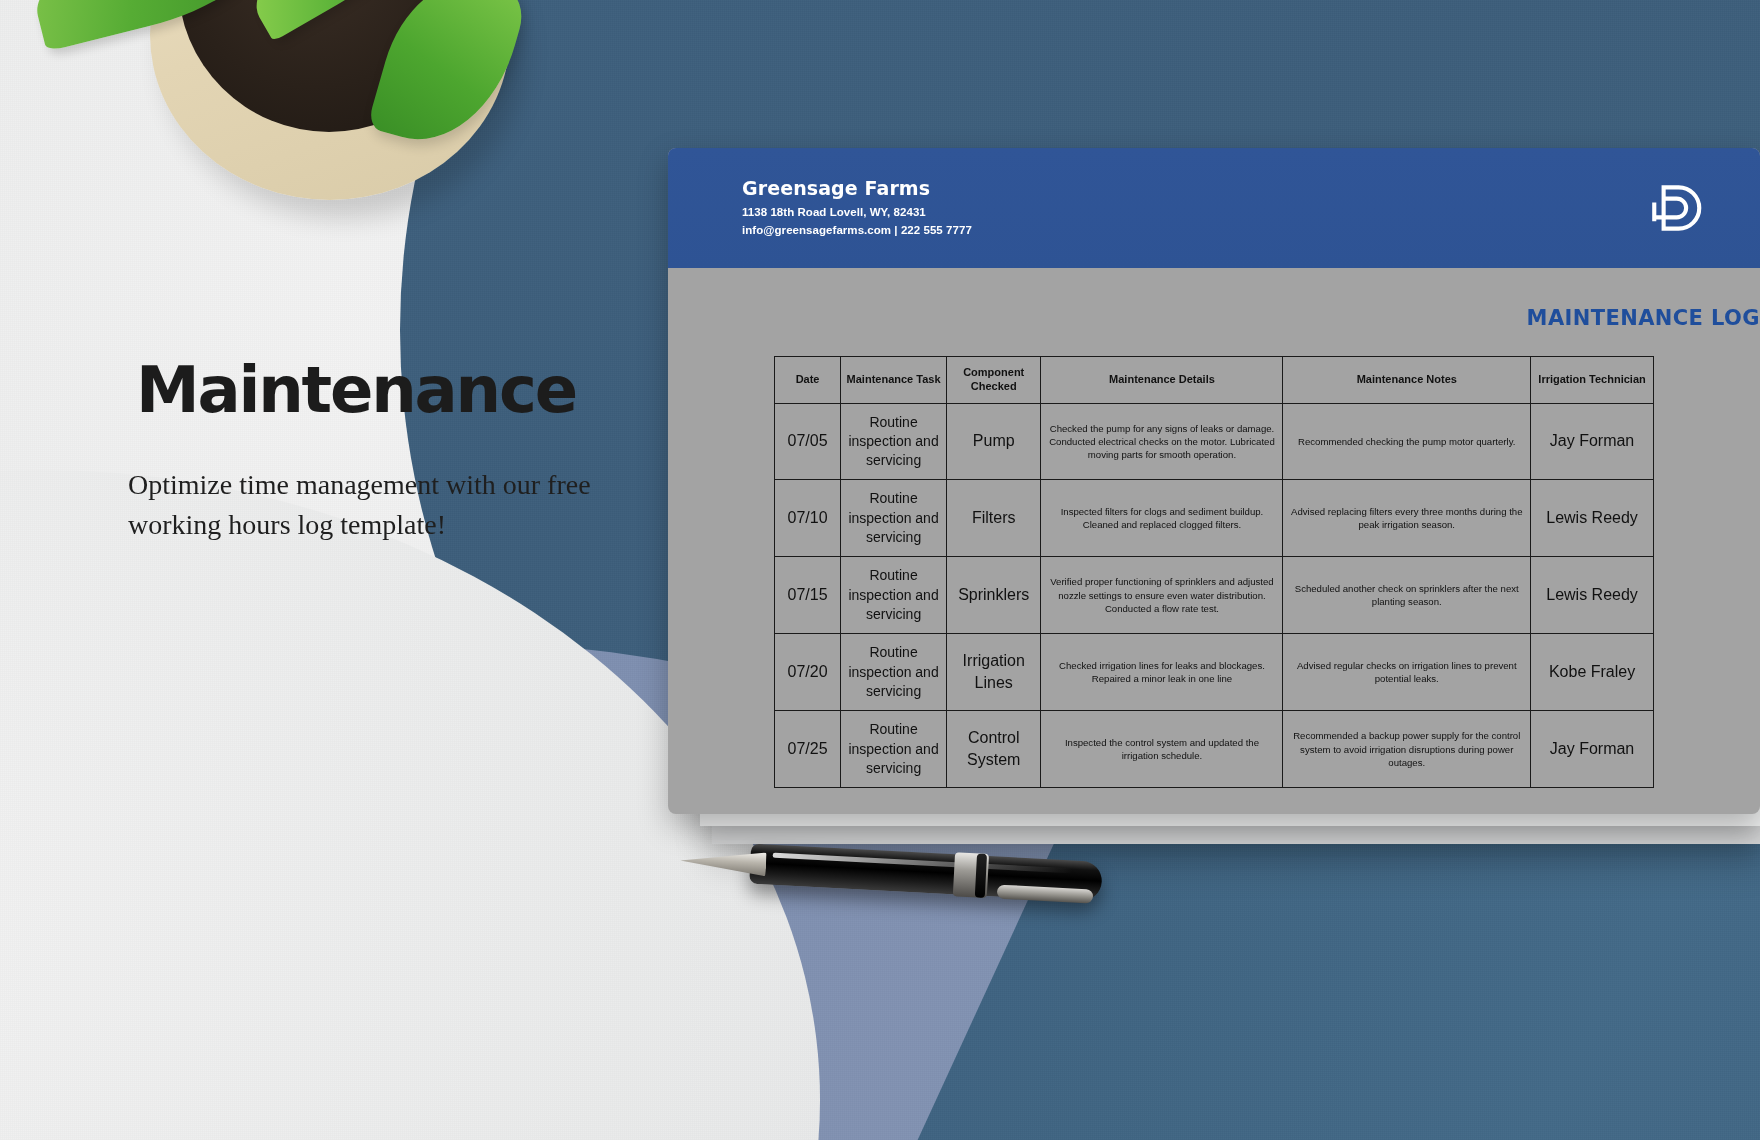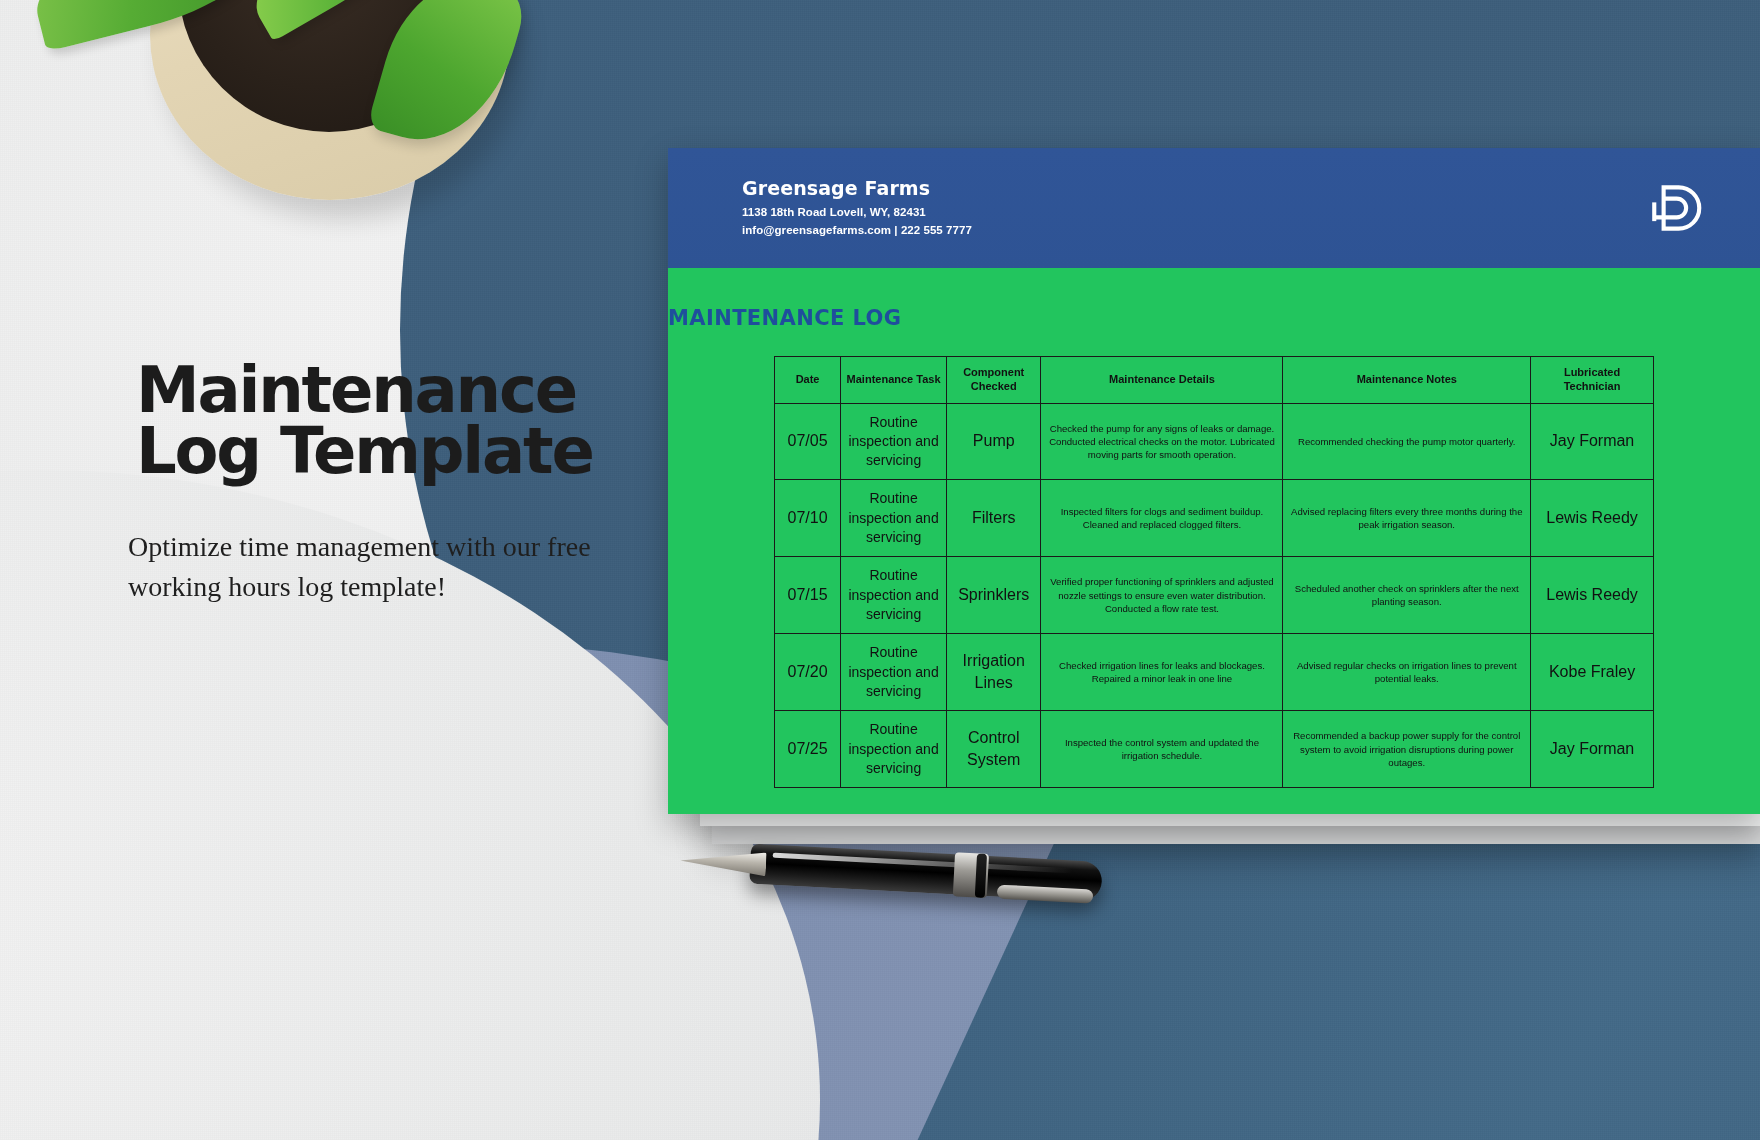--- a/index.html
+++ b/index.html
@@ -100,45 +100,46 @@
     background:#d7d8d9;
     box-shadow:0 18px 34px rgba(0,0,0,.22);
   }
   .doc-shadow1{
     position:absolute;left:700px;top:162px;width:1060px;height:664px;
     background:#eceded;
     box-shadow:0 14px 28px rgba(0,0,0,.18);
   }
   .doc{
     position:absolute;left:668px;top:148px;width:1092px;height:666px;
-    background:#22c55e;
+    background:#a3a3a3;
     box-shadow:0 12px 30px rgba(0,0,0,.26);
     overflow:hidden;
+    border-radius:8px;
   }
 
   .doc-header{
     height:120px;background:#2f5596;position:relative;
     display:flex;align-items:center;justify-content:space-between;
     padding:0 56px 0 74px;box-sizing:border-box;
     background:linear-gradient(180deg,#305597 0%,#2e5394 100%);
   }
   .org{color:#ffffff;}
   .org-name{
     font-family:"DejaVu Sans",sans-serif;
     font-weight:700;font-size:19px;letter-spacing:.1px;margin-bottom:5px;
   }
   .org-line{font-size:11.5px;font-weight:700;line-height:1.55;letter-spacing:.05px;}
 
   .logo{width:62px;height:60px;flex:none;}
 
   .doc-title{
-    text-align:left;color:#1f4e9c;
+    text-align:right;color:#1f4e9c;
     font-family:"DejaVu Sans",sans-serif;
     font-weight:700;font-size:21px;letter-spacing:.4px;
-    margin-top:38px;margin-bottom:26px;
+    margin-top:38px;margin-bottom:26px;margin-left:32px;
   }
 
   .tbl-wrap{padding:0 106px;box-sizing:border-box;}
   table{
     width:100%;border-collapse:collapse;table-layout:fixed;
     font-size:9.6px;color:#111;
   }
   table, th, td{border:1.6px solid #1a1a1a;}
   th{
     font-weight:700;font-size:11px;text-align:center;vertical-align:middle;
@@ -204,21 +205,21 @@
 <div class="pot-wrap">
   <div class="pot-outer"></div>
   <div class="pot-soil"></div>
 
   <div class="leaf l1"></div>
   <div class="leaf l2"></div>
   <div class="leaf l3"></div>
 </div>
 
 <div class="copy">
-  <h1><span>Maintenance</span><br><span>Log Template</span></h1>
+  <h1><span>Maintenance</span><br></h1>
   <p>Optimize time management with our free working hours log template!</p>
 </div>
 
 <div class="doc-shadow2"></div>
 <div class="doc-shadow1"></div>
 
 <div class="doc">
 
   <div class="doc-header">
     <div class="org">
@@ -247,21 +248,21 @@
           <col class="w-note">
           <col class="w-tech">
       </colgroup>
       <thead>
         <tr>
           <th>Date</th>
           <th>Maintenance Task</th>
           <th>Component Checked</th>
           <th>Maintenance Details</th>
           <th>Maintenance Notes</th>
-          <th>Lubricated Technician</th>
+          <th>Irrigation Technician</th>
         </tr>
       </thead>
       <tbody>
         <tr>
           <td class="c-date">07/05</td>
           <td class="c-task">Routine inspection and servicing</td>
           <td class="c-comp">Pump</td>
           <td>Checked the pump for any signs of leaks or damage. Conducted electrical checks on the motor. Lubricated moving parts for smooth operation.</td>
           <td>Recommended checking the pump motor quarterly.</td>
           <td class="c-tech">Jay Forman</td>

